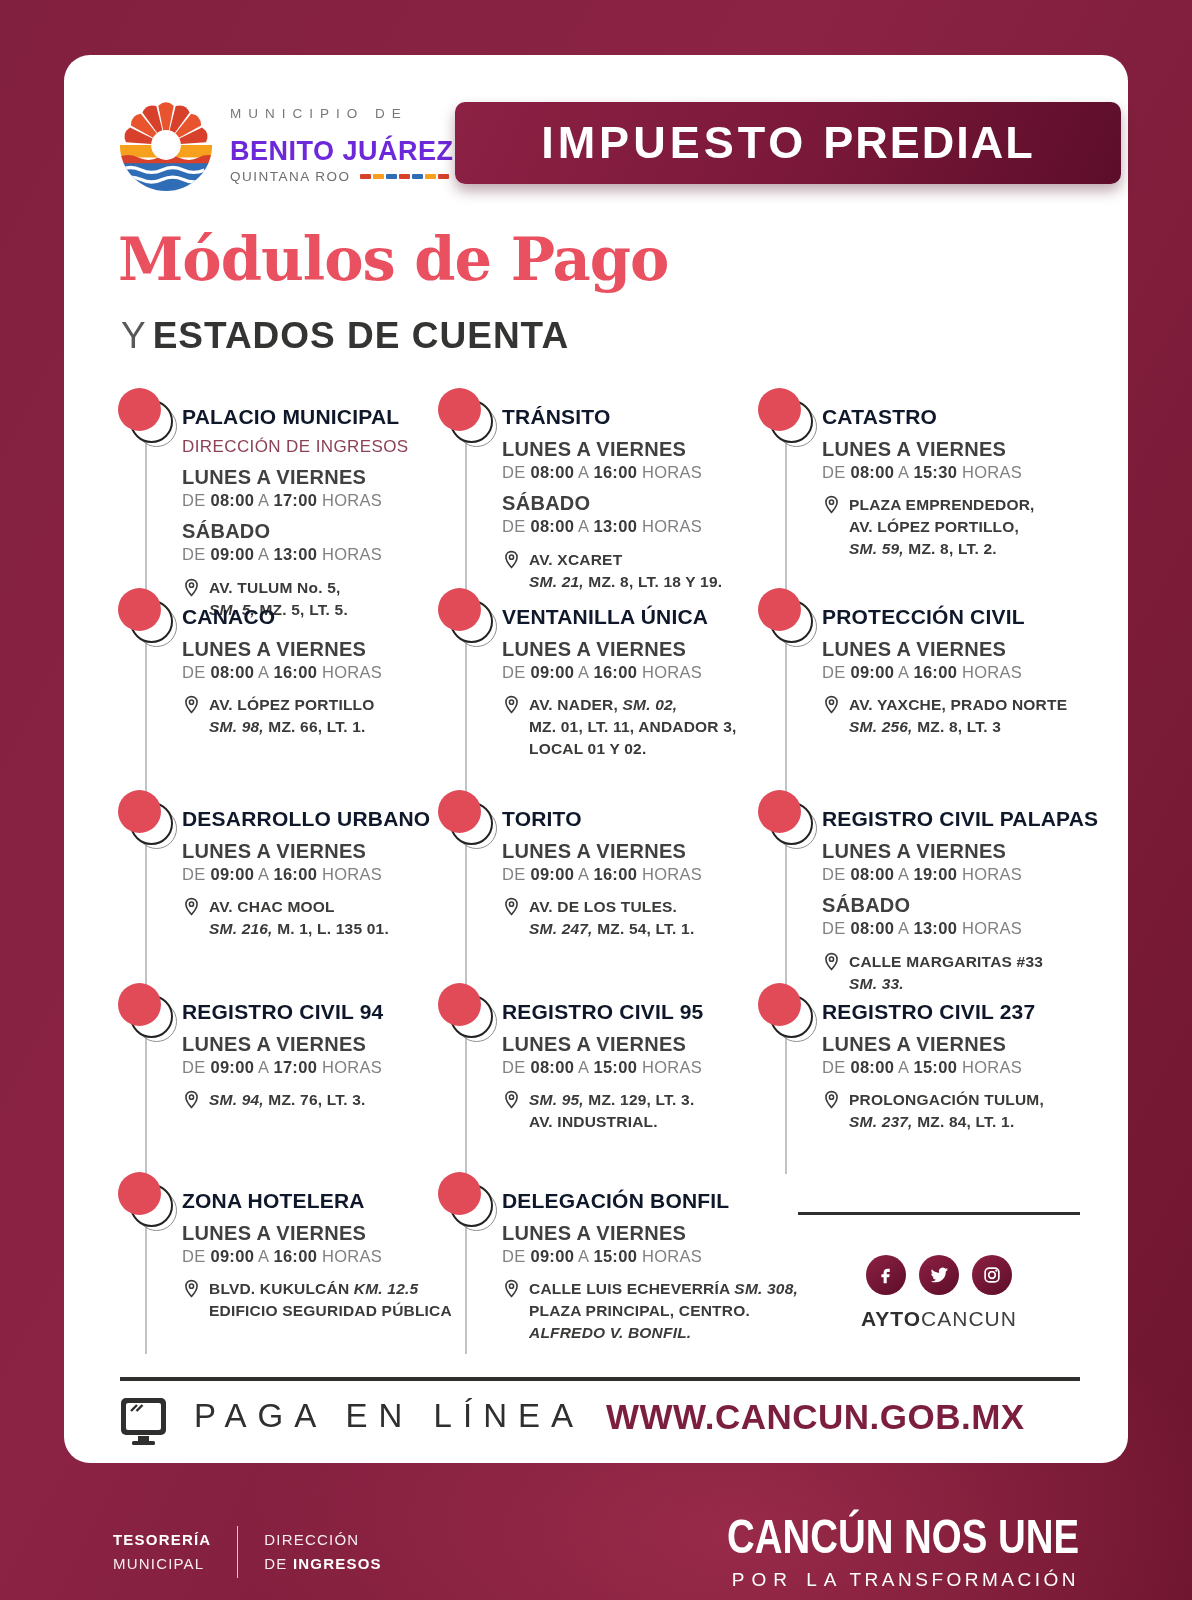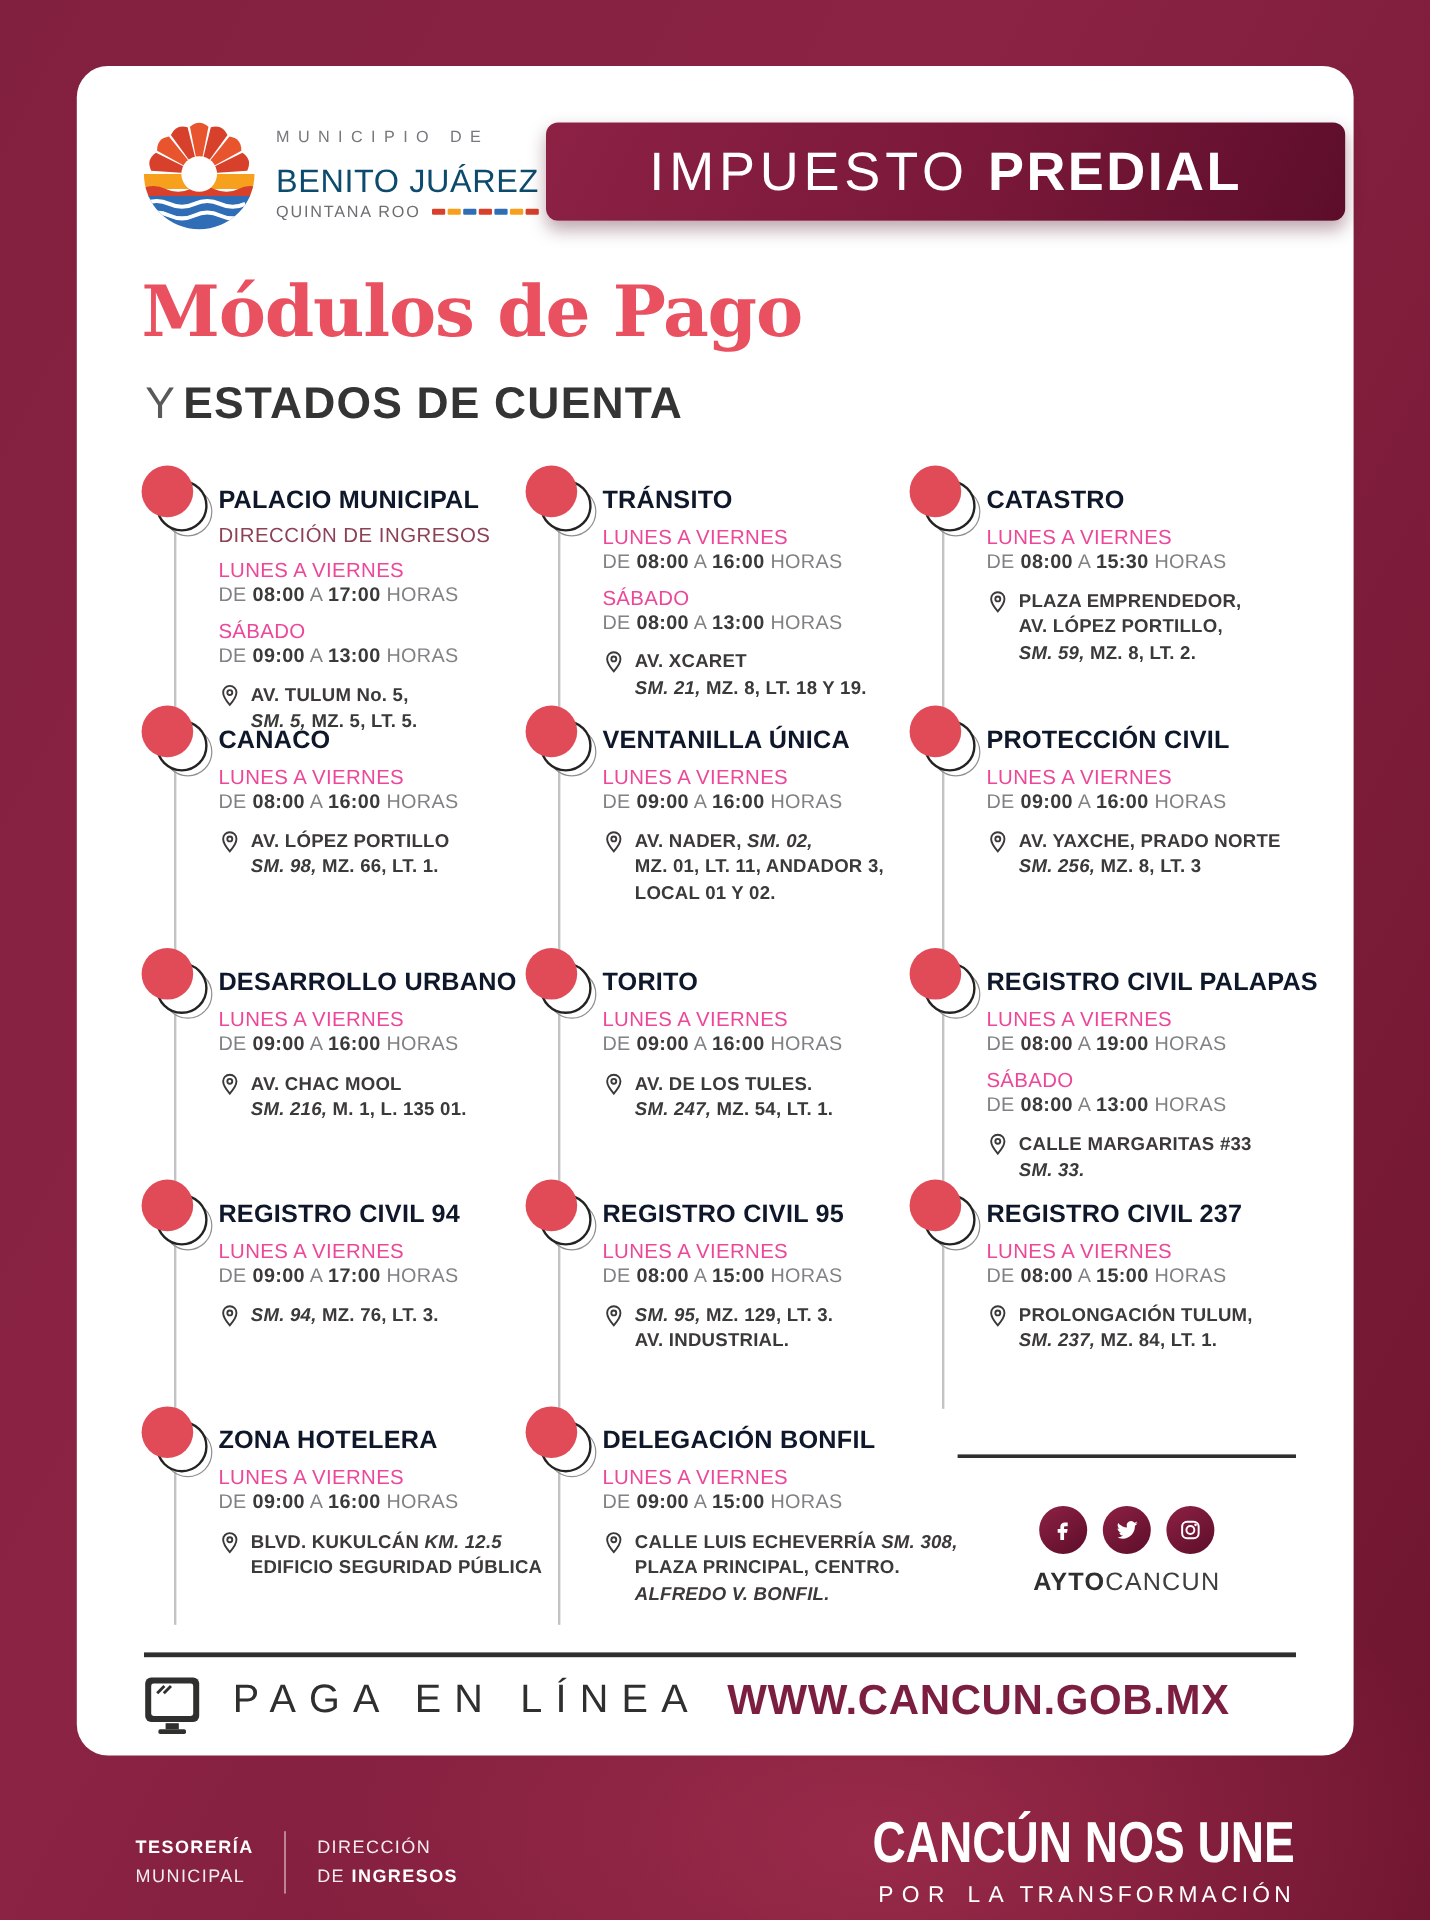--- a/index.html
+++ b/index.html
@@ -8,51 +8,51 @@
     font-family:"Liberation Sans",sans-serif;
     background:
       radial-gradient(900px 520px at 62% 96%, rgba(190,60,95,.45) 0%, rgba(190,60,95,0) 55%),
       linear-gradient(118deg,#82203f 0%,#8b2344 40%,#6e152f 100%);
   }
   .card{position:absolute;left:64px;top:55px;width:1064px;height:1408px;background:#fff;border-radius:26px;}
 
   
   .brand{position:absolute;left:54px;top:42px;display:flex;align-items:center;gap:16px}
   .brand-text .l1{font-size:13.5px;color:#77787b;letter-spacing:7px;white-space:nowrap}
-  .brand-text .l2{font-size:27px;font-weight:400;color:#0c4a6e;letter-spacing:.5px;margin:15px 0 2px;white-space:nowrap}
+  .brand-text .l2{font-size:27px;font-weight:700;color:#6d28d9;letter-spacing:.5px;margin:15px 0 2px;white-space:nowrap}
   .l3row{display:flex;align-items:center;gap:9px}
   .brand-text .l3{font-size:13.5px;color:#6d6e71;letter-spacing:1.5px;white-space:nowrap}
   .strip{display:flex;gap:2px;align-items:center}
   .strip i{display:block;width:11px;height:5px;border-radius:1px}
 
   .banner{
     position:absolute;left:391px;top:47px;width:666px;height:82px;border-radius:10px;
     background:linear-gradient(115deg,#8c2144 0%,#7a1839 55%,#5c0d2a 100%);
     box-shadow:0 7px 14px rgba(70,5,25,.35);
     display:flex;align-items:center;justify-content:center;gap:16px;color:#fff;
   }
-  .banner .bl{font-size:45px;font-weight:400;letter-spacing:4px}
+  .banner .bl{font-size:45px;font-weight:700;letter-spacing:4px}
   .banner .bb{font-size:45px;font-weight:800;letter-spacing:2px}
 
   .h-main{position:absolute;left:54px;top:170px;font-family:"DejaVu Serif",serif;font-weight:700;font-size:59px;color:#ea5160;letter-spacing:-1px}
   .h-sub{position:absolute;left:57px;top:260px;font-size:37px;color:#343433;font-weight:800;letter-spacing:1px}
   .h-sub .y{color:#58595b;font-weight:400;margin-right:6px}
 
   
   .grid{position:absolute;left:56px;top:341px;width:975px;display:grid;
         grid-template-columns:320px 320px 335px;grid-template-rows:200px 202px 193px 189px 180px}
   .cell{position:relative;padding-left:62px;box-sizing:border-box}
   .pin{position:absolute;left:-2px;top:-8px;width:60px;top:-8px;bottom:4px}
   .pin .stem{position:absolute;left:27px;top:50px;bottom:2px;width:2px;background:#c2c3c5}
   .pin .ring{position:absolute;left:18px;top:18px;width:39px;height:39px;border:1.5px solid #8f8f8f;border-radius:50%}
   .pin .ballw{position:absolute;left:12px;top:12px;width:39px;height:39px;background:#fff;border:2px solid #232322;border-radius:50%}
   .pin .ball{position:absolute;left:0;top:0;width:43px;height:43px;background:#e14b58;border-radius:50%}
   .lname{margin:0 0 8px;font-size:21px;font-weight:700;color:#0f172a;letter-spacing:.2px;padding-top:9px;white-space:nowrap}
   .lsub{font-size:17px;color:#8d4155;letter-spacing:.4px;margin:0 0 8px}
-  .days{font-size:17px;font-weight:400;color:#ec4899;letter-spacing:.3px;line-height:1.25}
+  .days{font-size:20px;font-weight:700;color:#404040;letter-spacing:.3px;line-height:1.25}
   .hours{font-size:16.5px;color:#808184;letter-spacing:.3px;line-height:1.3;margin-bottom:8px;white-space:nowrap}
   .hours b{color:#3b3a39;font-weight:800}
   .addr{display:flex;gap:8px;margin-top:11px}
   .geo{width:19px;height:19px;flex:none;margin-top:1px}
   .aline{font-size:15.5px;font-weight:700;color:#3b3a39;line-height:1.4;letter-spacing:.2px;white-space:nowrap}
   .aline .it{font-style:italic}
 
   
   .social{grid-column:3;grid-row:5;position:relative;padding-left:0}
   .socialinner{width:282px;margin-left:38px;text-align:center}

